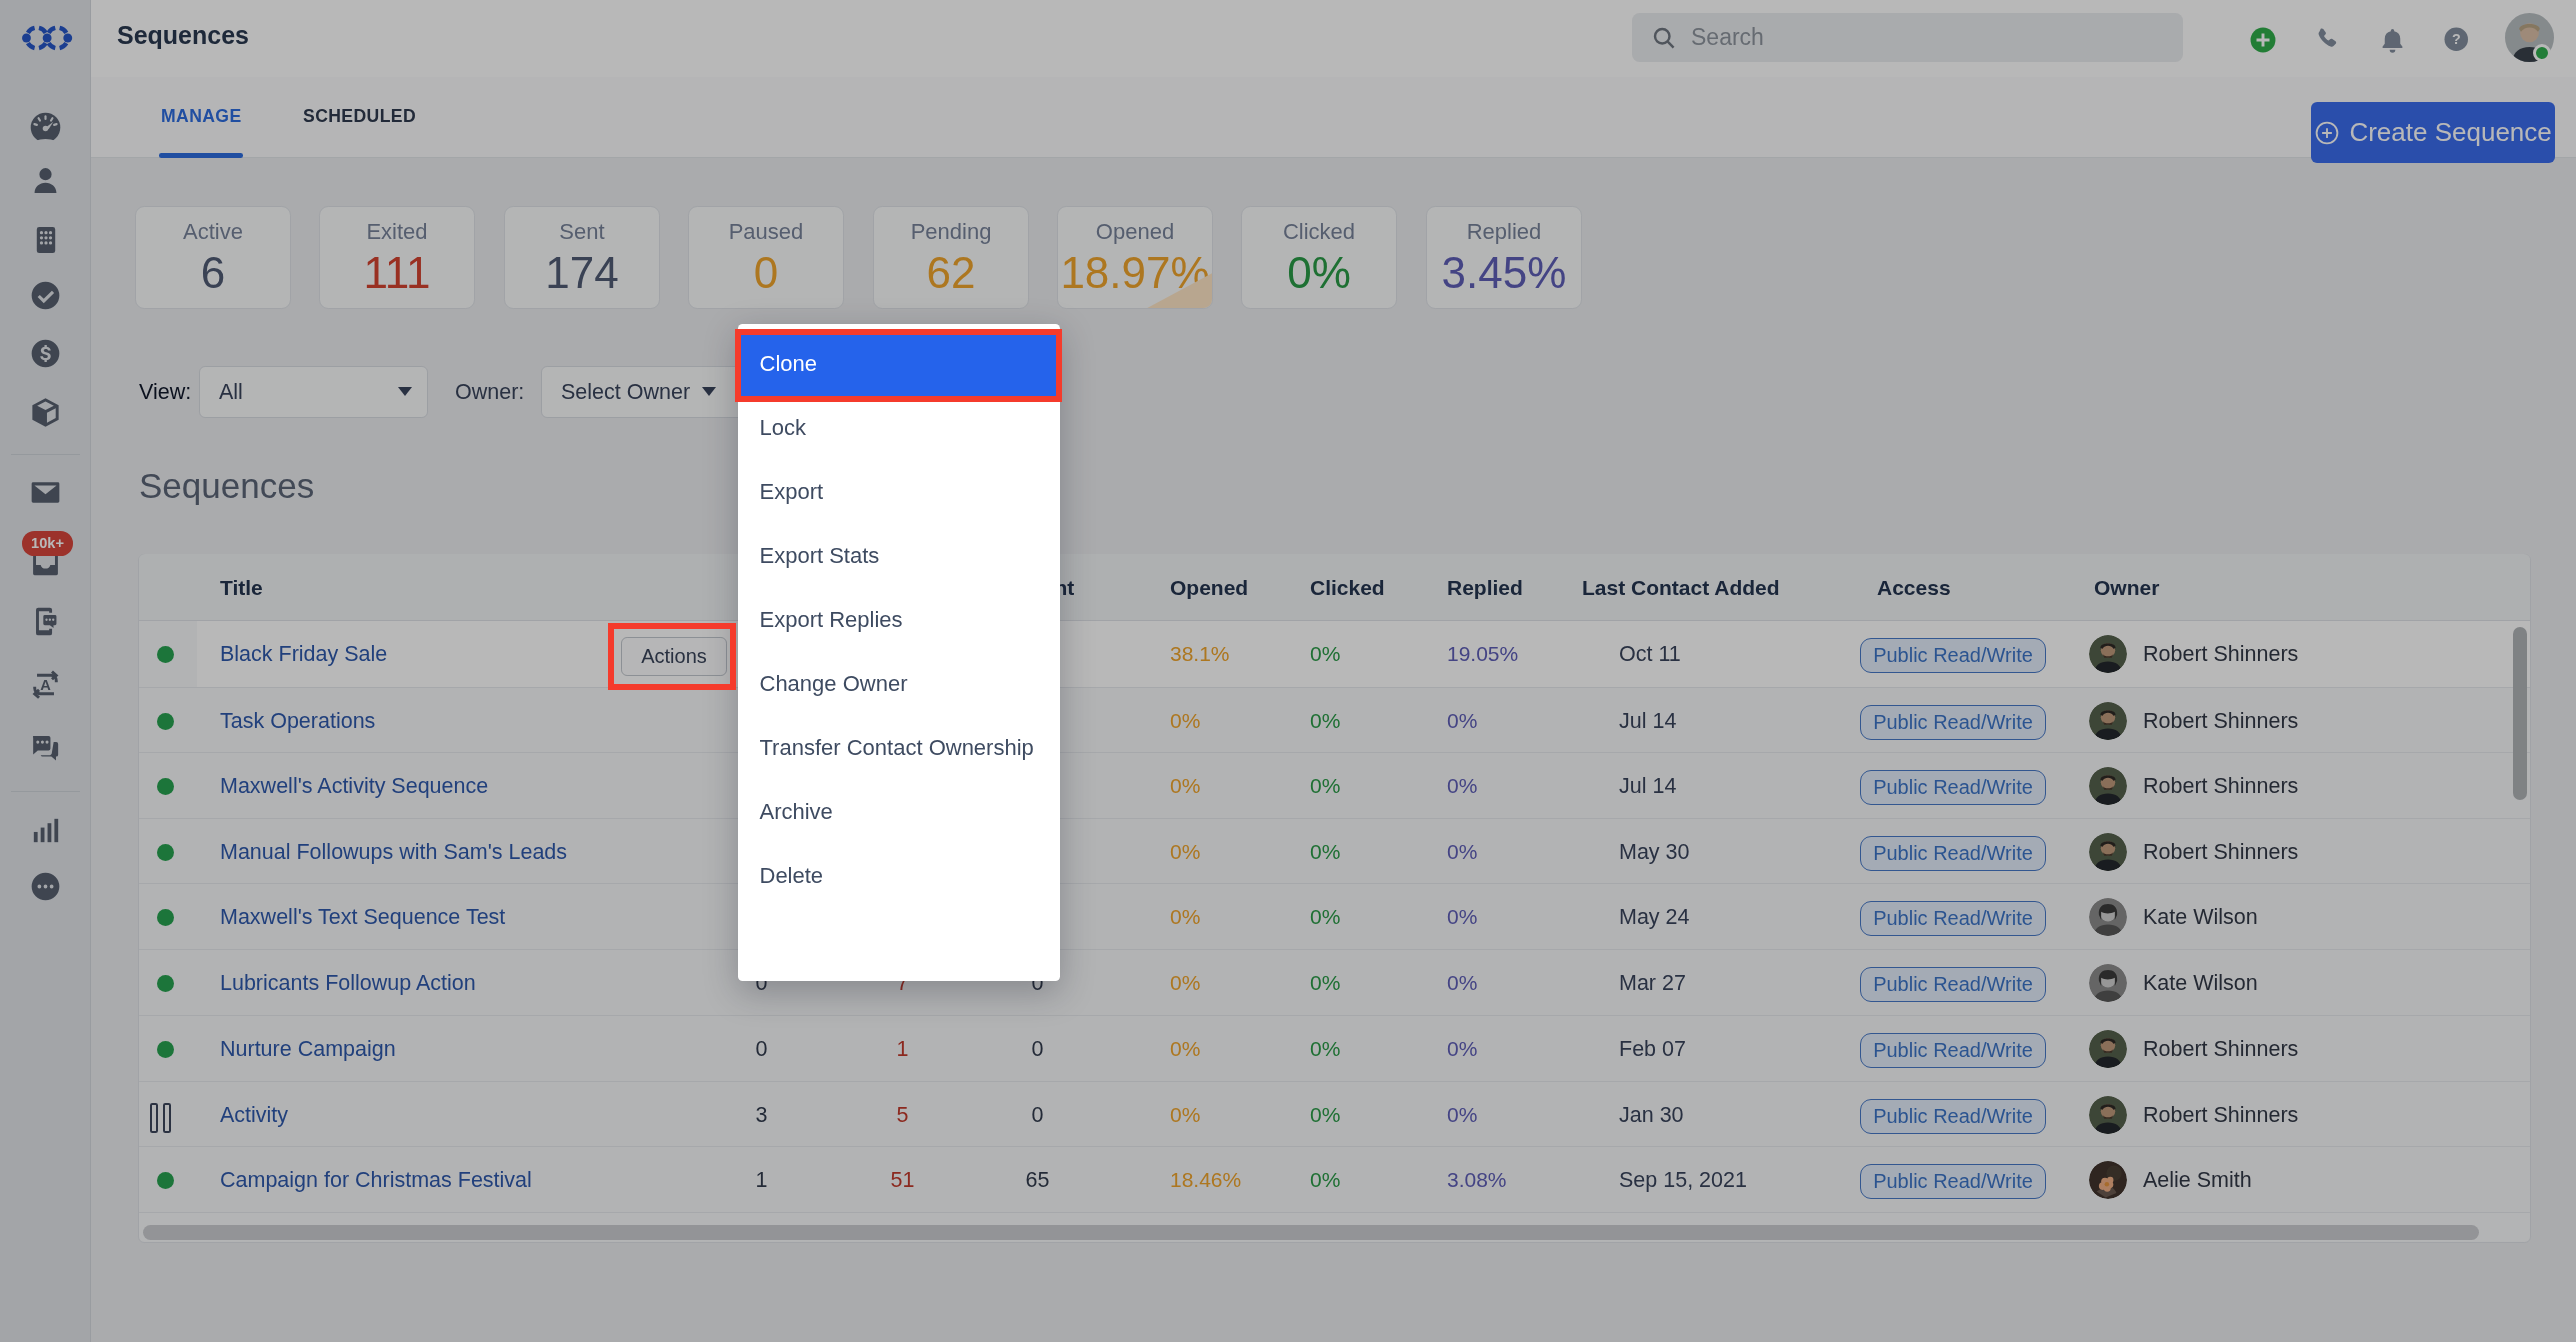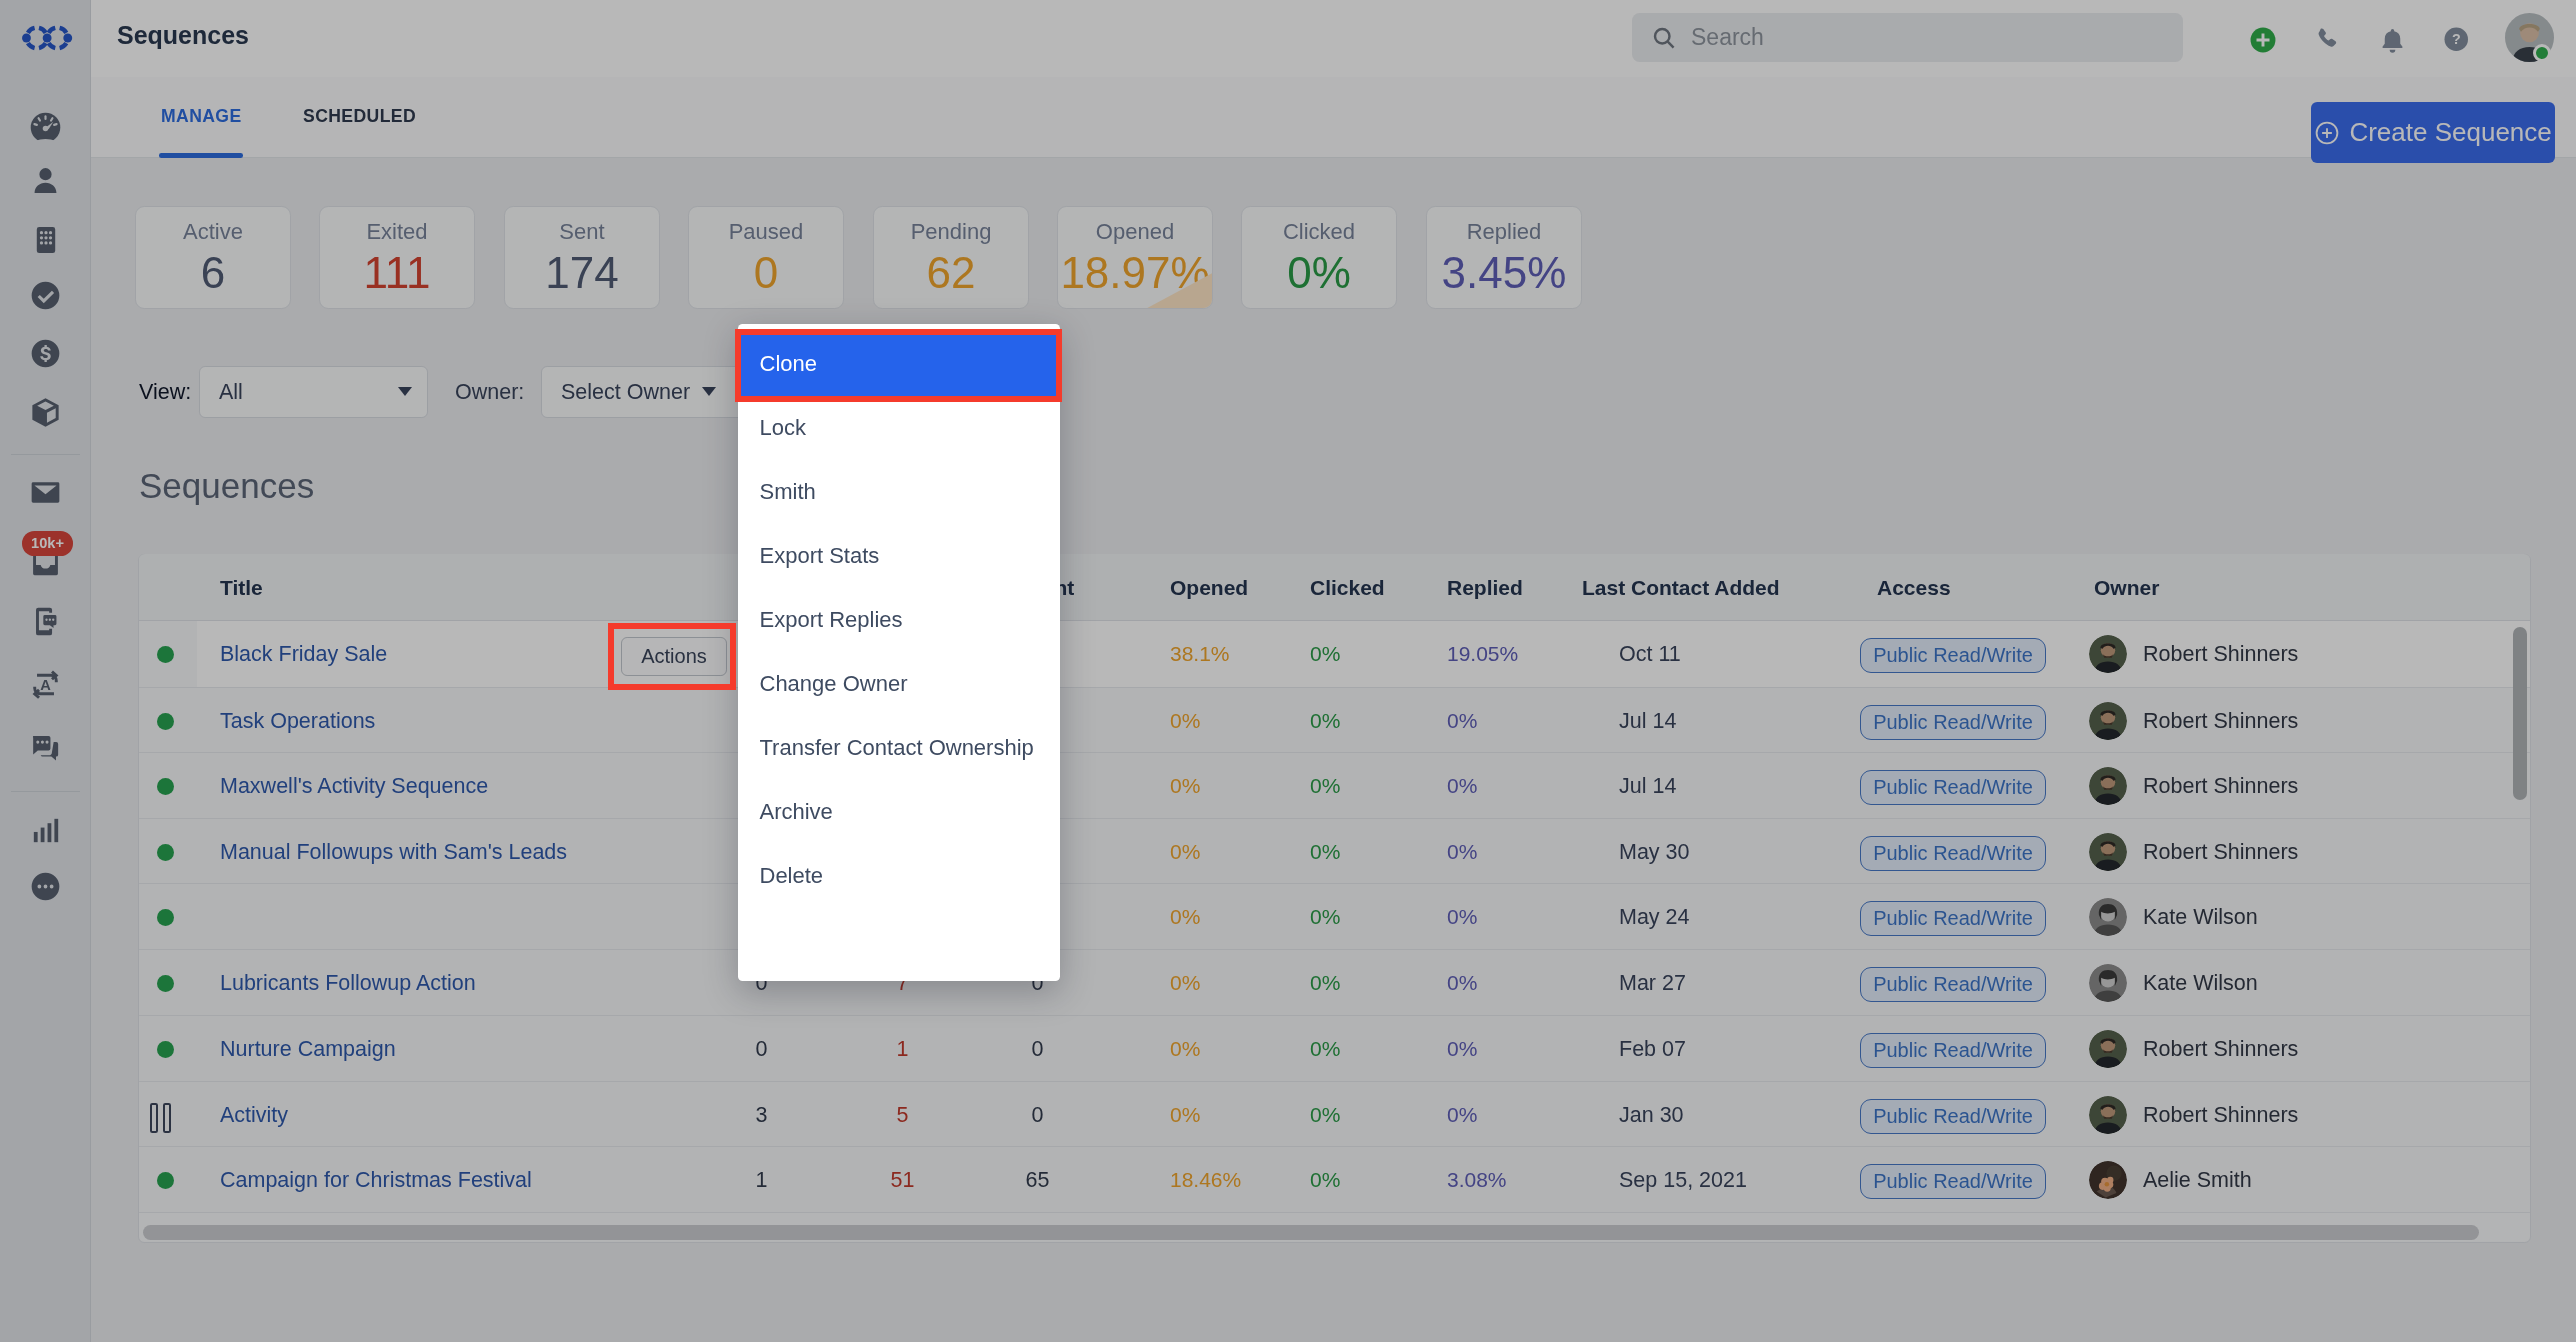--- a/index.html
+++ b/index.html
@@ -292,20 +292,21 @@
             <circle cx="25" cy="20" r="9.5" fill="#c09a7c"></circle>
             <path d="M15 17c0-8 20-8 20 0l-3 1c-3-5-11-5-14 0z" fill="#2e2a26"></path>
             <path d="M18 25c2 4 12 4 14 0l-2 5h-10z" fill="#4a3b2e"></path>
             <path d="M7 50c0-10 8-15 18-15s18 5 18 15z" fill="#23272c"></path>
           </g>
         </svg></div>
 <div class="name">Robert Shinners</div>
 </div>
 <div class="row" style="top:883px;border-top:0.8px solid #e6e9ed;">
 <div class="dot"></div>
+<div class="title-link">Maxwell's Text Sequence Test</div>
 <div class="pct" style="left:1031px;color:#f0a52c;">0%</div>
 <div class="pct" style="left:1171px;color:#2a9b47;">0%</div>
 <div class="pct" style="left:1308px;color:#5f5fb8;">0%</div>
 <div class="date">May 24</div>
 <div class="pill">Public Read/Write</div>
 <div class="av"><svg width="38" height="38" viewBox="0 0 50 50">
           <defs>
             <clipPath id="ck">
               <circle cx="25" cy="25" r="25"></circle>
             </clipPath>
@@ -434,21 +435,21 @@
 <div class="name">Aelie Smith</div>
 </div>
 <div class="abs" style="left:621px;top:637px;width:106px;height:39px;background:#fdfdfe;border:1.5px solid #c3c8cf;border-radius:6.1px;font-size:20px;font-weight:500;color:#39445a;text-align:center;line-height:36px;">Actions</div>
 <div class="abs" style="left:139px;top:1212px;width:2391px;height:29px;background:#f9fafb;border-top:0.8px solid #e6e9ed;border-radius:0 0 6.1px 6.1px;"></div>
 <div class="abs" style="left:143px;top:1225px;width:2336px;height:14.6px;background:#ccced2;border-radius:7.7px;"></div>
 <div class="abs" style="left:2513px;top:627px;width:14px;height:173px;background:#b1b4b8;border-radius:7px;"></div>
 </div>
 <div class="abs" style="left:738px;top:324px;width:322px;height:657px;background:#ffffff;border-radius:4.6px;box-shadow:0 10.7px 34px rgba(20,26,38,0.28);padding-top:7.7px;">
 <div class="mitem" style="background:#2563eb;color:#ffffff;">Clone</div>
 <div class="mitem">Lock</div>
-<div class="mitem">Smith</div>
+<div class="mitem">Export</div>
 <div class="mitem">Export Stats</div>
 <div class="mitem">Export Replies</div>
 <div class="mitem">Change Owner</div>
 <div class="mitem">Transfer Contact Ownership</div>
 <div class="mitem">Archive</div>
 <div class="mitem">Delete</div>
 </div>
 <div class="abs" style="left:735px;top:329px;width:327px;height:73px;border:6.1px solid #f53b2c;"></div>
 <div class="abs" style="left:608px;top:623px;width:128px;height:67px;border:6.1px solid #f53b2c;"></div>
 

